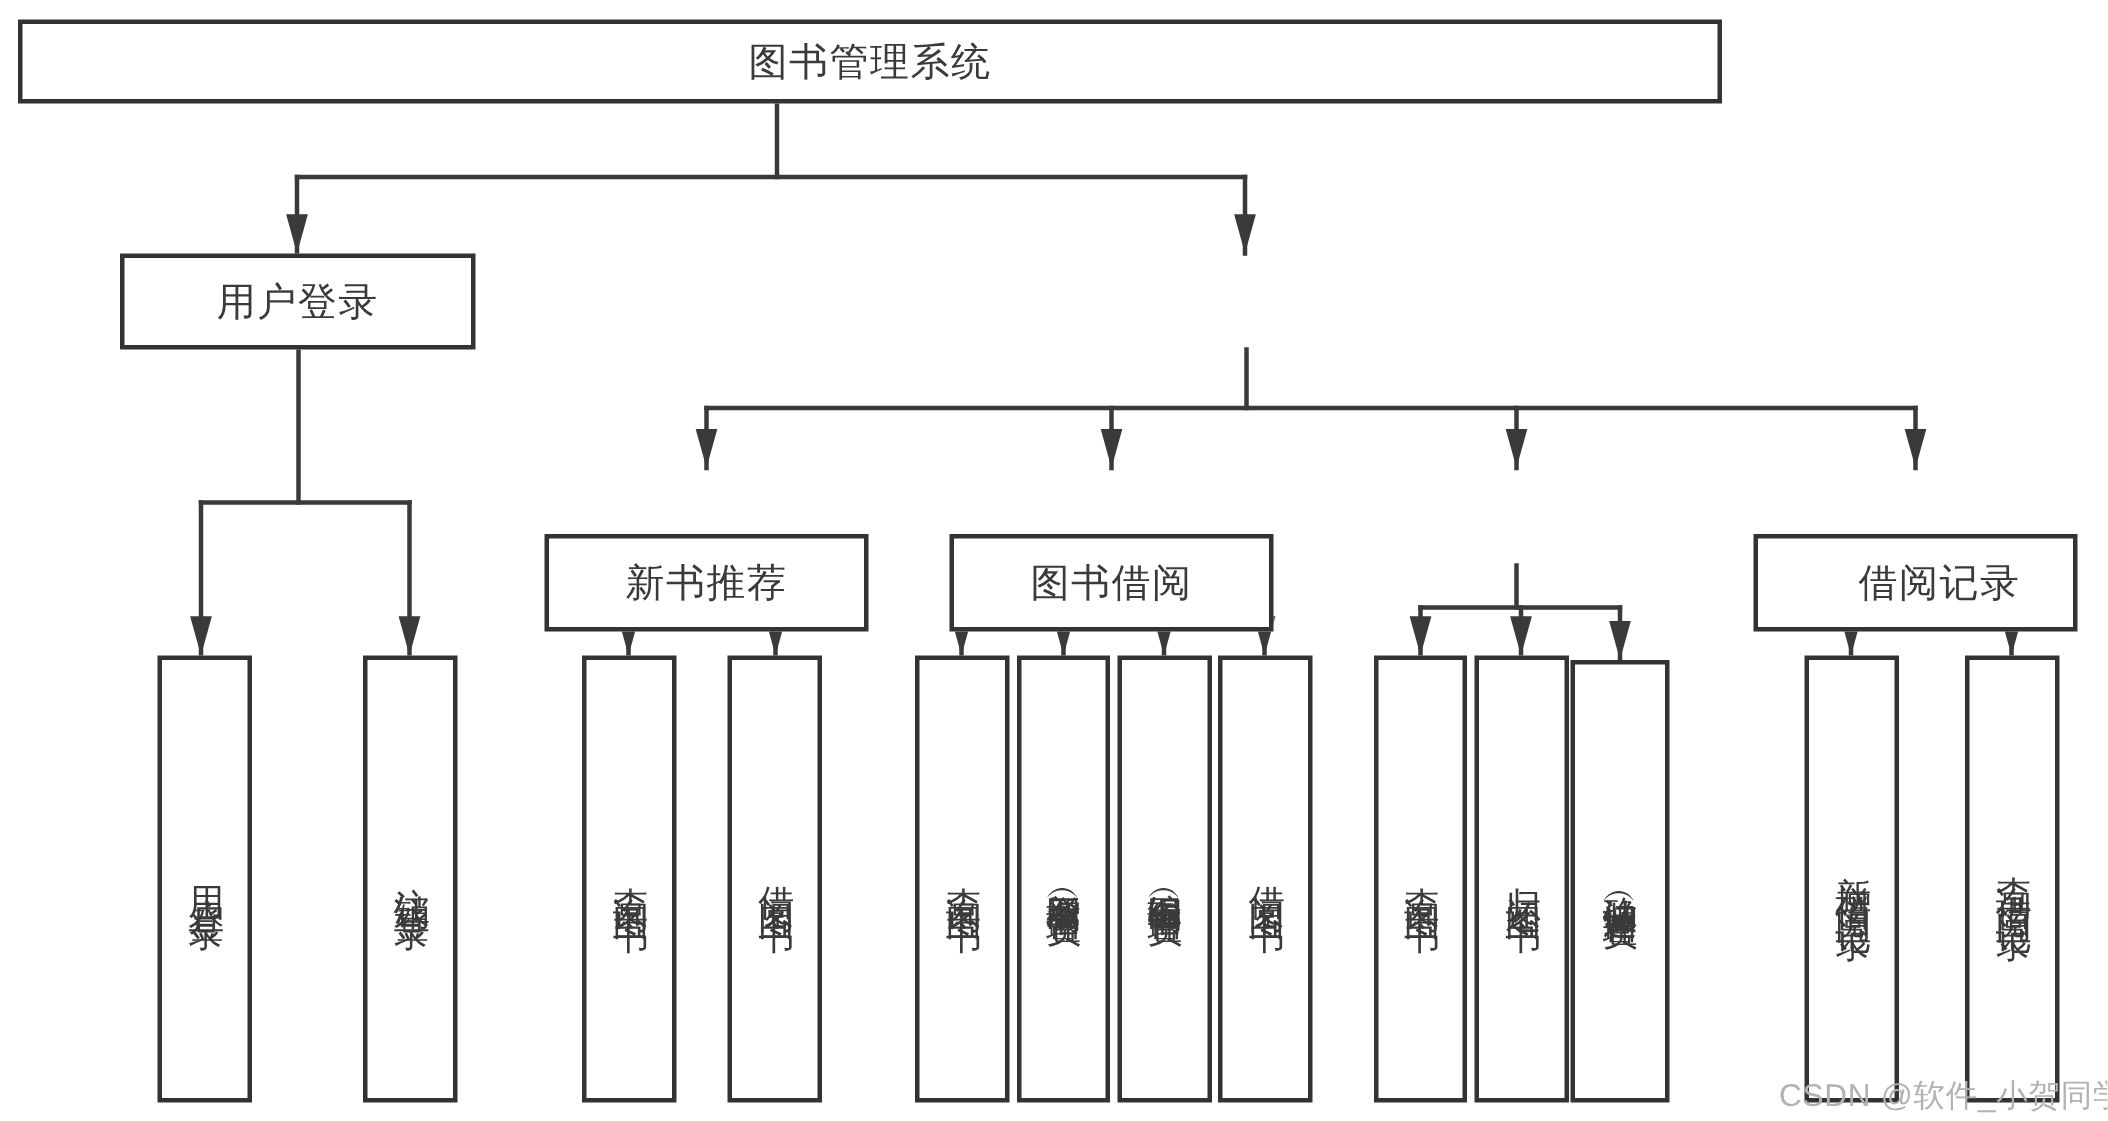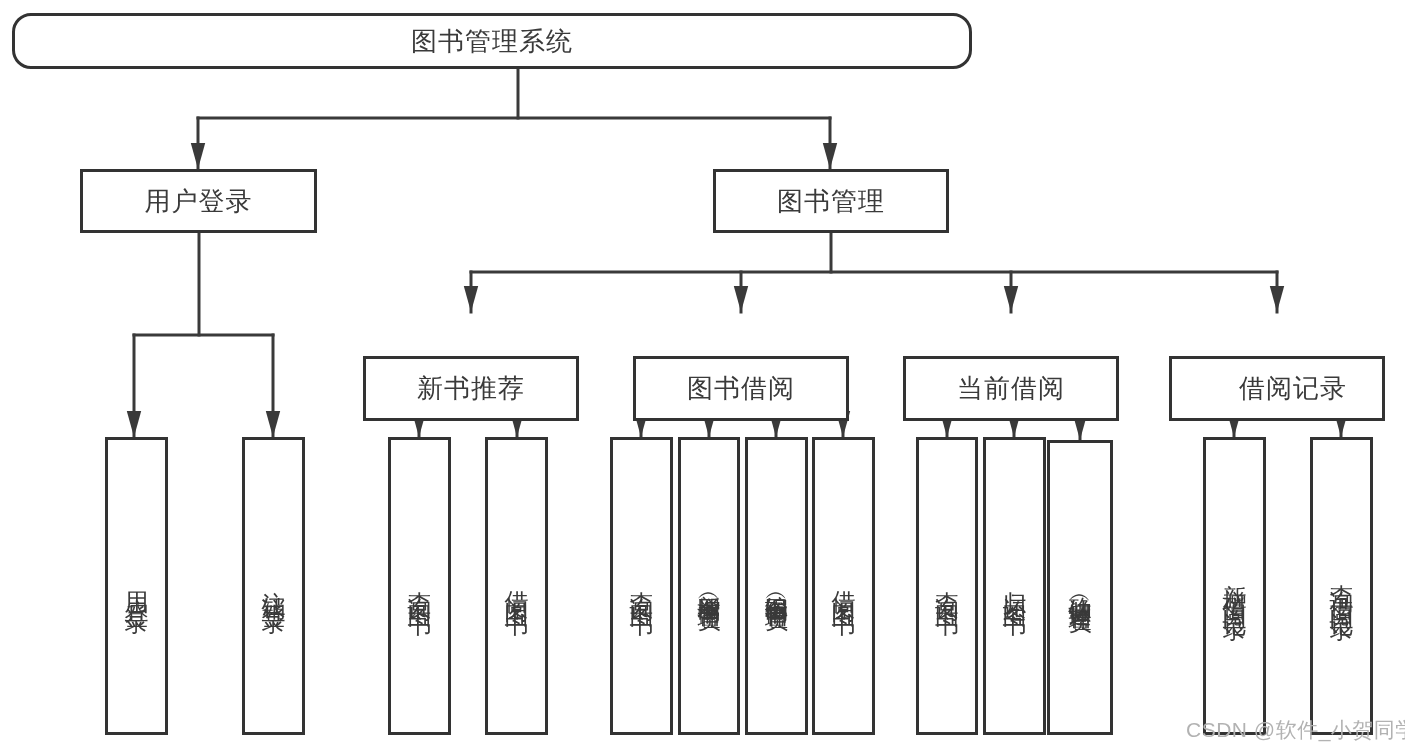--- a/index.html
+++ b/index.html
@@ -22,21 +22,21 @@
     border:3px solid #333333; background:#ffffff;
     display:flex; align-items:center; justify-content:center;
   }
   .vbox span {
     writing-mode:vertical-rl; text-orientation:mixed;
     font-size:24px; letter-spacing:7px; line-height:1;
     white-space:nowrap;
   }
   .vbox.long span { font-size:23px; letter-spacing:2px; }
   
-  .n-root { left:12px; top:13px;  width:960px; height:56px;border-radius:19px; }
+  .n-root { left:12px; top:13px;  width:1136px; height:56px; }
   
   .n-user { left:80px;  top:169px; width:237px; height:64px; }
   .n-mgmt { left:713px; top:169px; width:236px; height:64px; }
   
   .n-l3   { top:312px; width:216px; height:65px;margin-top:44px; }
   .n-rec  { left:363px; }
   .n-bor  { left:633px;justify-content:center; }
   .n-cur  { left:903px; }
   .n-his  { left:1169px;padding-left:32px; }
   
@@ -114,32 +114,26 @@
     </g>
   </svg>
 
   <div class="box n-root">
     <span>图书管理系统</span>
   </div>
 
   <div class="box n-user">
     <span>用户登录</span>
   </div>
-  <div class="box n-mgmt">
-    <span>图书管理</span>
-  </div>
 
   <div class="box n-l3 n-rec">
     <span>新书推荐</span>
   </div>
   <div class="box n-l3 n-bor">
     <span>图书借阅</span>
-  </div>
-  <div class="box n-l3 n-cur">
-    <span>当前借阅</span>
   </div>
   <div class="box n-l3 n-his">
     <span>借阅记录</span>
   </div>
 
   <div class="vbox leaf lf-1">
     <span>用户登录</span>
   </div>
   <div class="vbox leaf lf-2">
     <span>注销登录</span>

